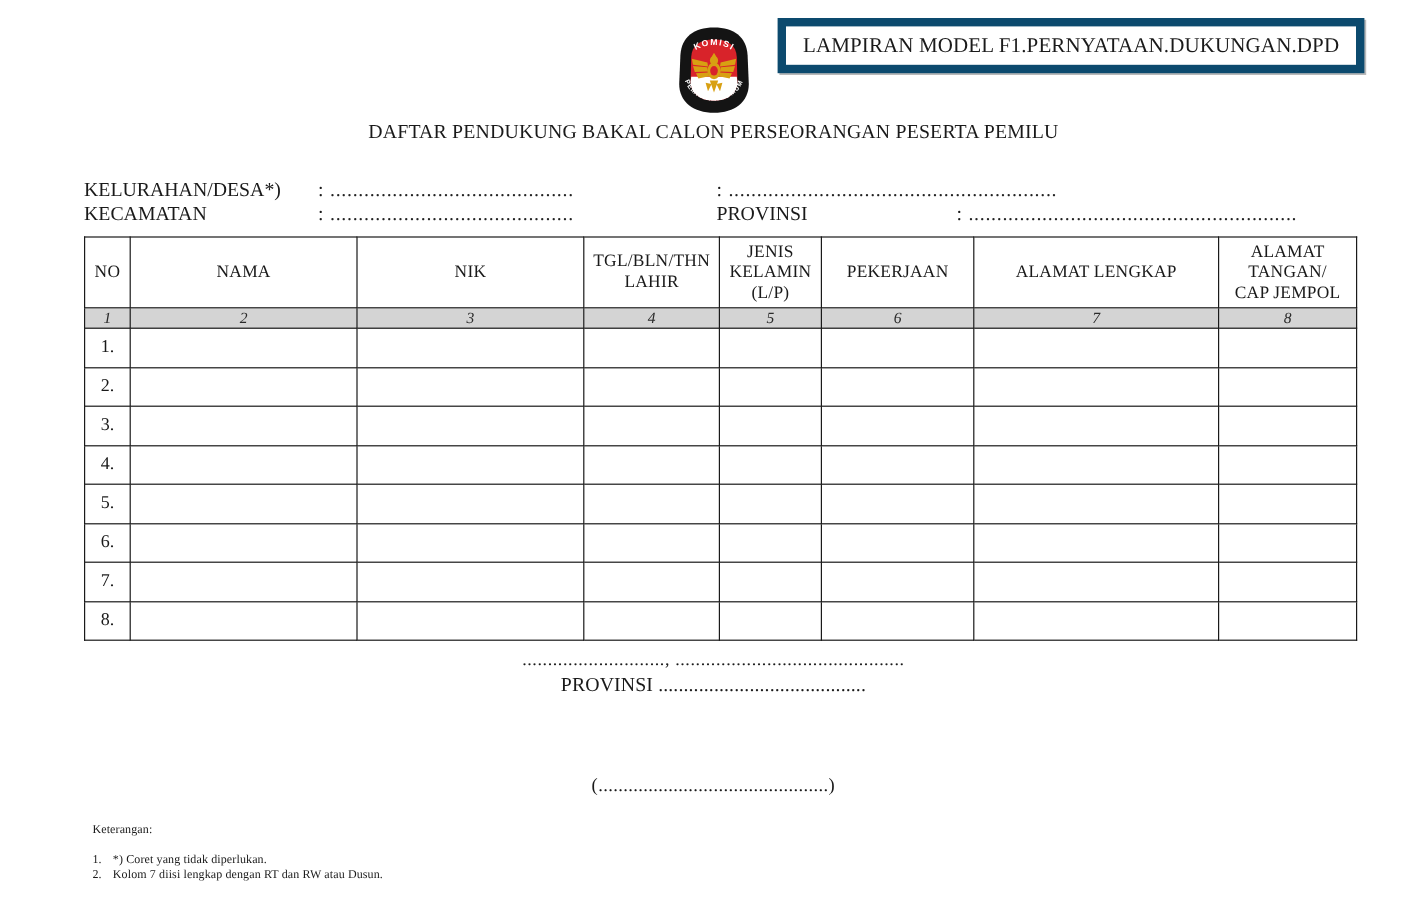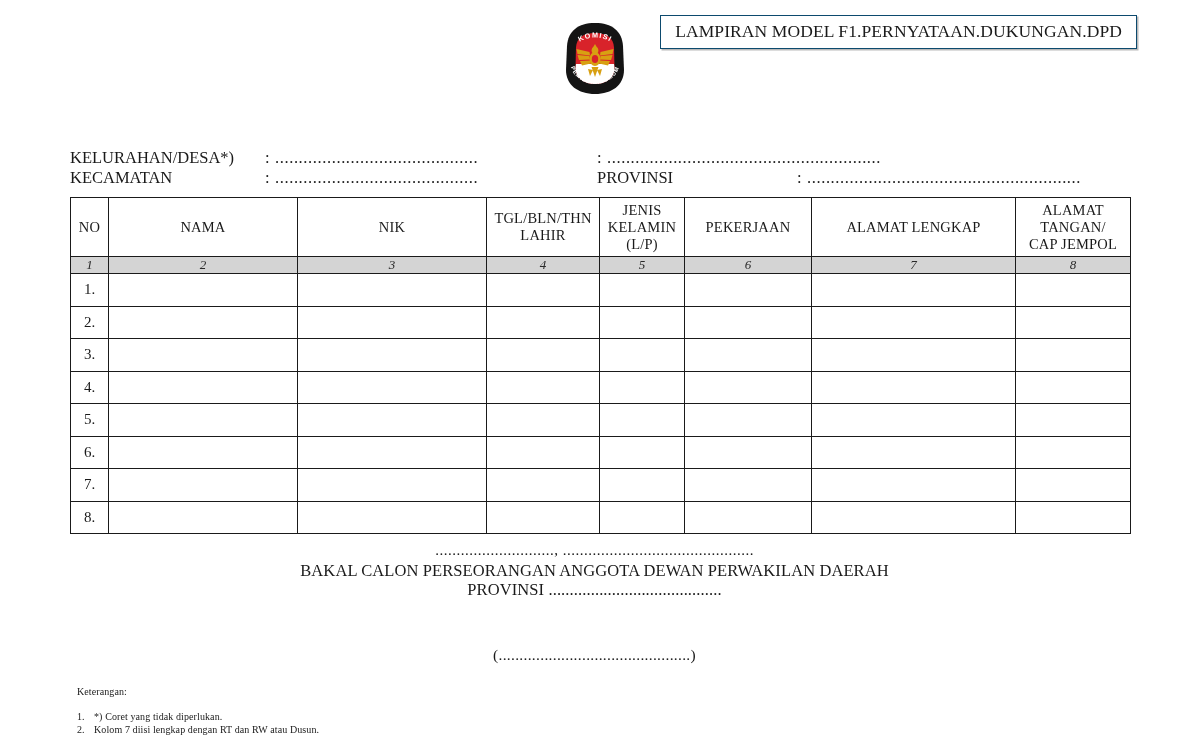--- a/index.html
+++ b/index.html
@@ -14,21 +14,21 @@
     font-family: "Liberation Serif", serif;
     color: #1a1a1a;
     overflow: hidden;
   }
 
   
   .model-box {
     position: absolute;
     top: 15px;
     right: 52px;
-    border: 1px solid #0c4a6e;
+    border: 7px solid #0c4a6e;
     padding: 5px 14px 6px 14px;
     font-size: 17.5px;
     letter-spacing: 0.1px;
     white-space: nowrap;
     box-shadow: 1.5px 1.5px 0 #b9b9b9;
   }
 
   
   .logo-wrap {
     position: absolute;
@@ -209,20 +209,21 @@
     </text>
 
     <path id="arcBot" d="M7 46 A25 22 0 0 0 55 46" fill="none"></path>
     <text font-family="'Liberation Sans', sans-serif" font-size="5.6" font-weight="bold" fill="#ffffff" letter-spacing="0.9">
       <textPath href="#arcBot" startOffset="50%" text-anchor="middle">PEMILIHAN UMUM</textPath>
     </text>
   </svg>
 </div>
 
 <div class="doc-title">
+  <div>DAFTAR PENDUKUNG BAKAL CALON PERSEORANGAN PESERTA PEMILU</div>
 </div>
 
 <div class="fields">
 
   <div class="field-row">
     <span class="fl-label">KELURAHAN/DESA*)</span>
     <span class="fl-colon">:</span>
     <span class="fl-dots dots-left">...........................................</span>
     <span class="fl-spacer"></span>
     <span class="fl-colon">:</span>
@@ -376,21 +377,20 @@
         <td class="body-cell"></td>
         <td class="body-cell"></td>
         <td class="body-cell"></td>
       </tr>
     </tbody>
   </table>
 </div>
 
 <div class="sign-block">
   <div class="sign-place">............................, .............................................</div>
-  <div>BAKAL CALON PERSEORANGAN ANGGOTA DEWAN PERWAKILAN DAERAH</div>
   <div>
     <span>PROVINSI </span><span>.........................................</span>
   </div>
 </div>
 
 <div class="sign-paren">(..............................................)</div>
 
 <div class="notes">
   <div class="notes-title">Keterangan:</div>
   <div class="note-item">

